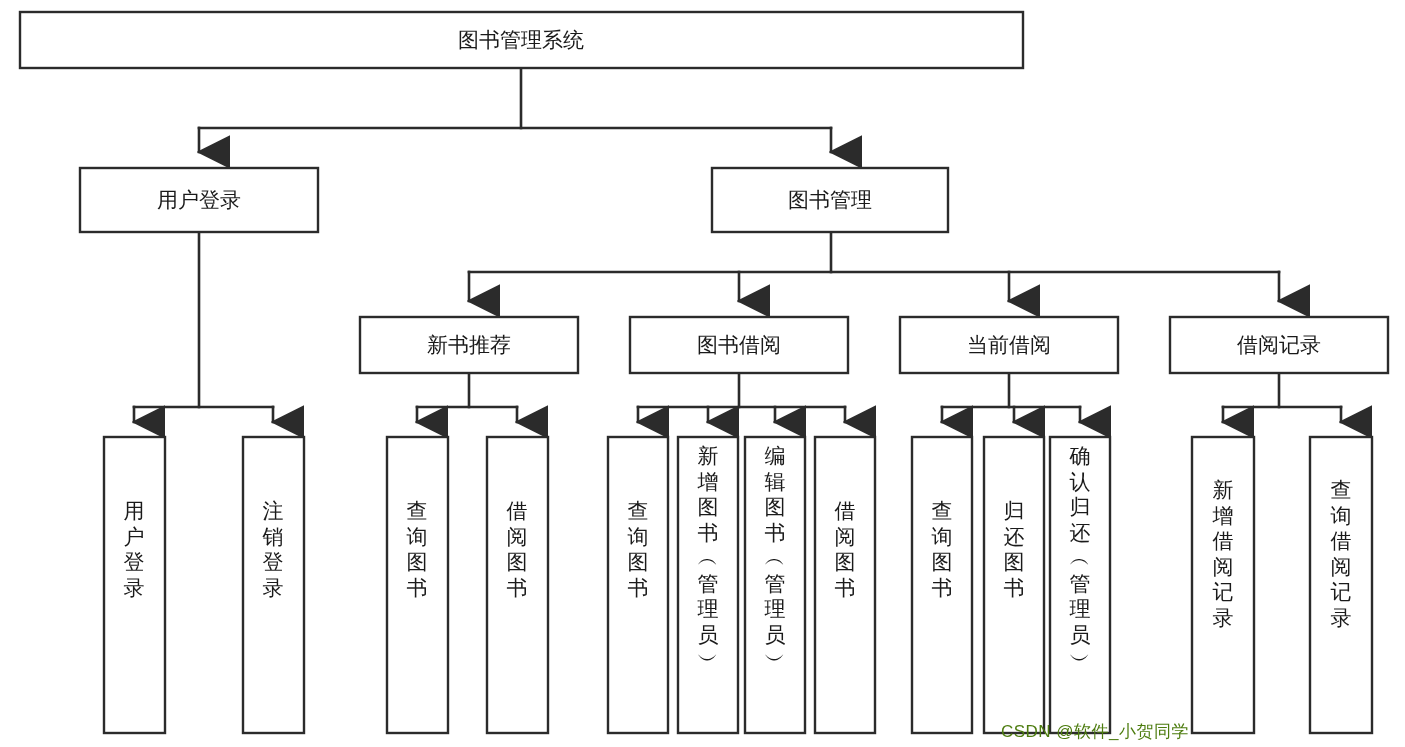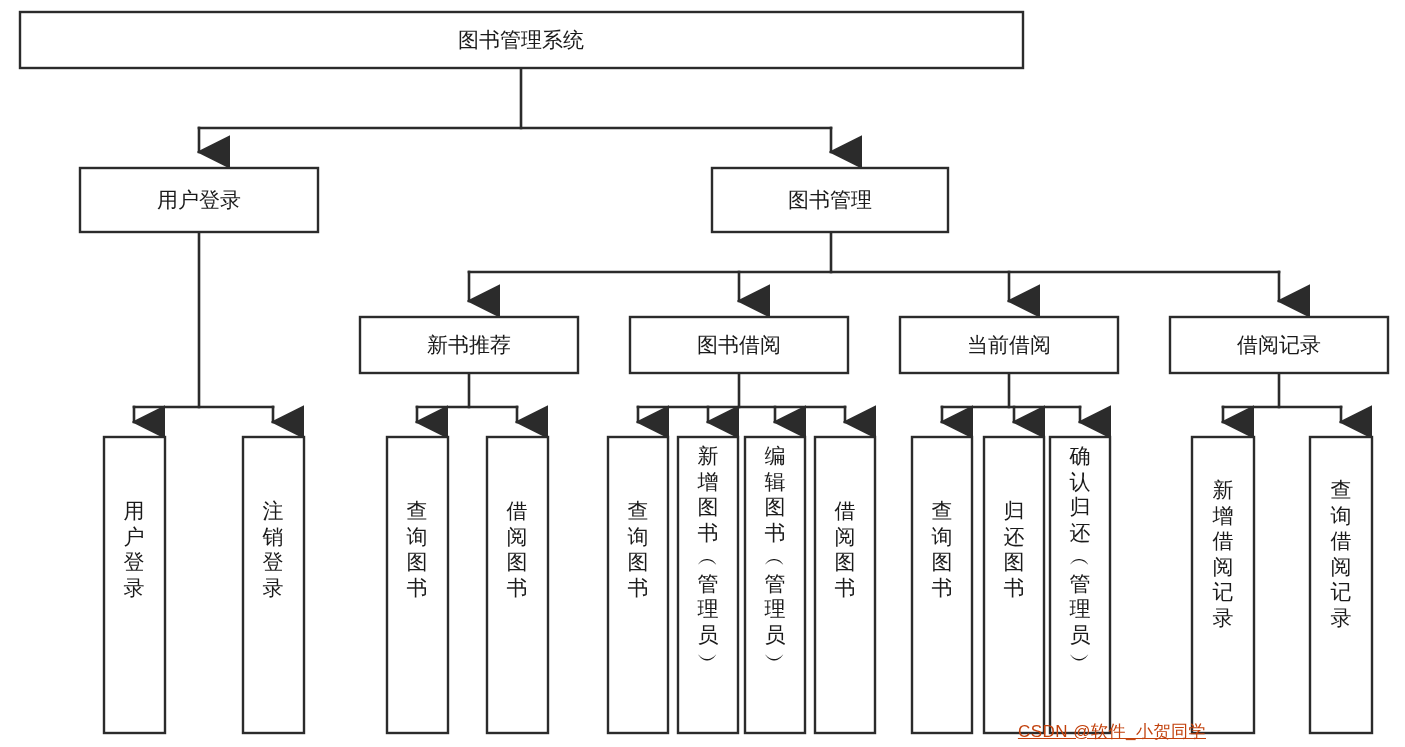--- a/index.html
+++ b/index.html
@@ -49,29 +49,28 @@
     dominant-baseline: middle;
   }
   .node-label-v {
     font-family: "Liberation Sans", "DejaVu Sans", sans-serif;
     font-size: 21px;
     fill: #1a1a1a;
     text-anchor: middle;
   }
   .watermark {
     position: absolute;
-    right: 8px;
+    right: 25px;
     bottom: 4px;
     font-family: "Liberation Sans", "DejaVu Sans", sans-serif;
     font-size: 17px;
-    color: #c2410c;
+    color: #4d7c0f;
     letter-spacing: 0.5px;
     white-space: nowrap;
     pointer-events: none;
-    text-decoration: underline;
   }
 </style>
 </head>
 <body>
 
 <div id="diagram-root">
   <svg id="flow" viewBox="0 0 1405 747">
     <defs>
       <marker id="arrow" viewBox="0 0 12 14" refX="11" refY="7" markerWidth="11" markerHeight="13" orient="auto-start-reverse">
         <path d="M 0 0 L 12 7 L 0 14 z" class="arrow-head"></path>

